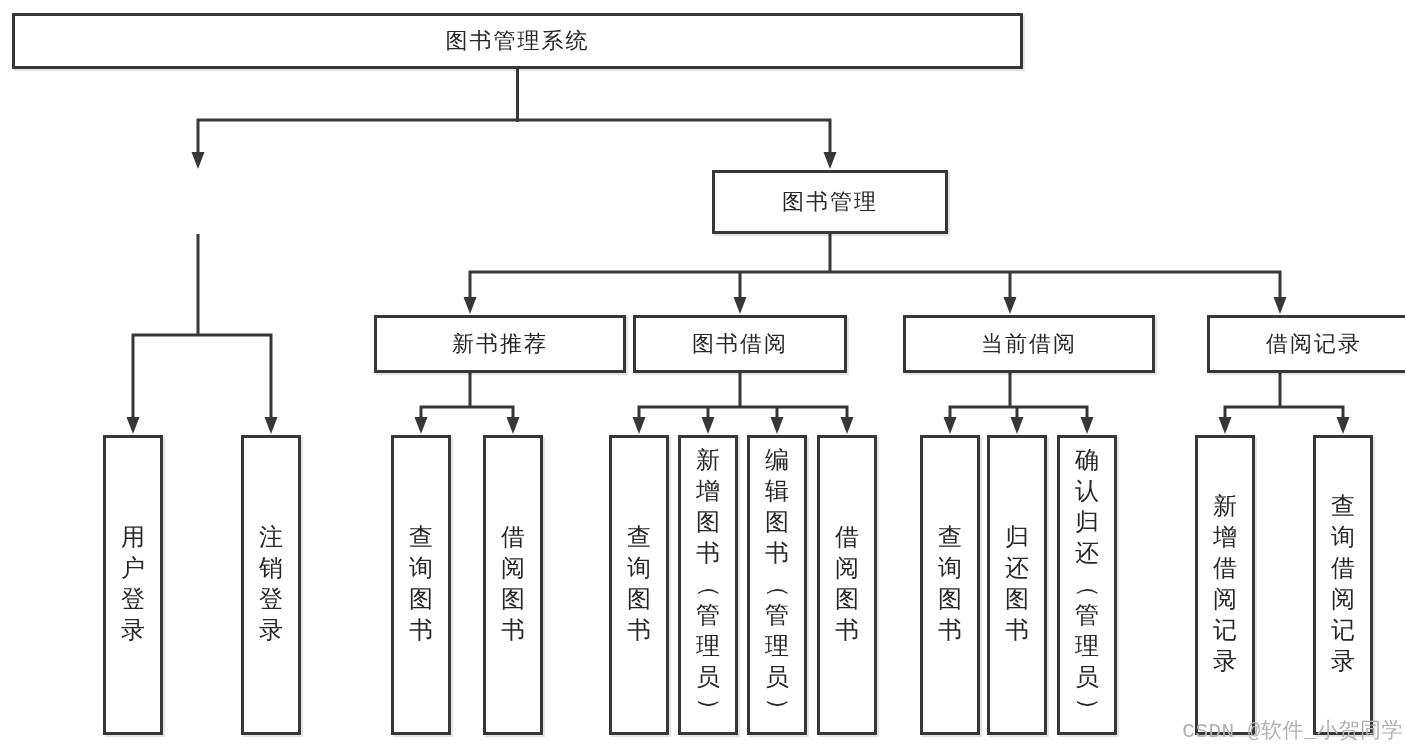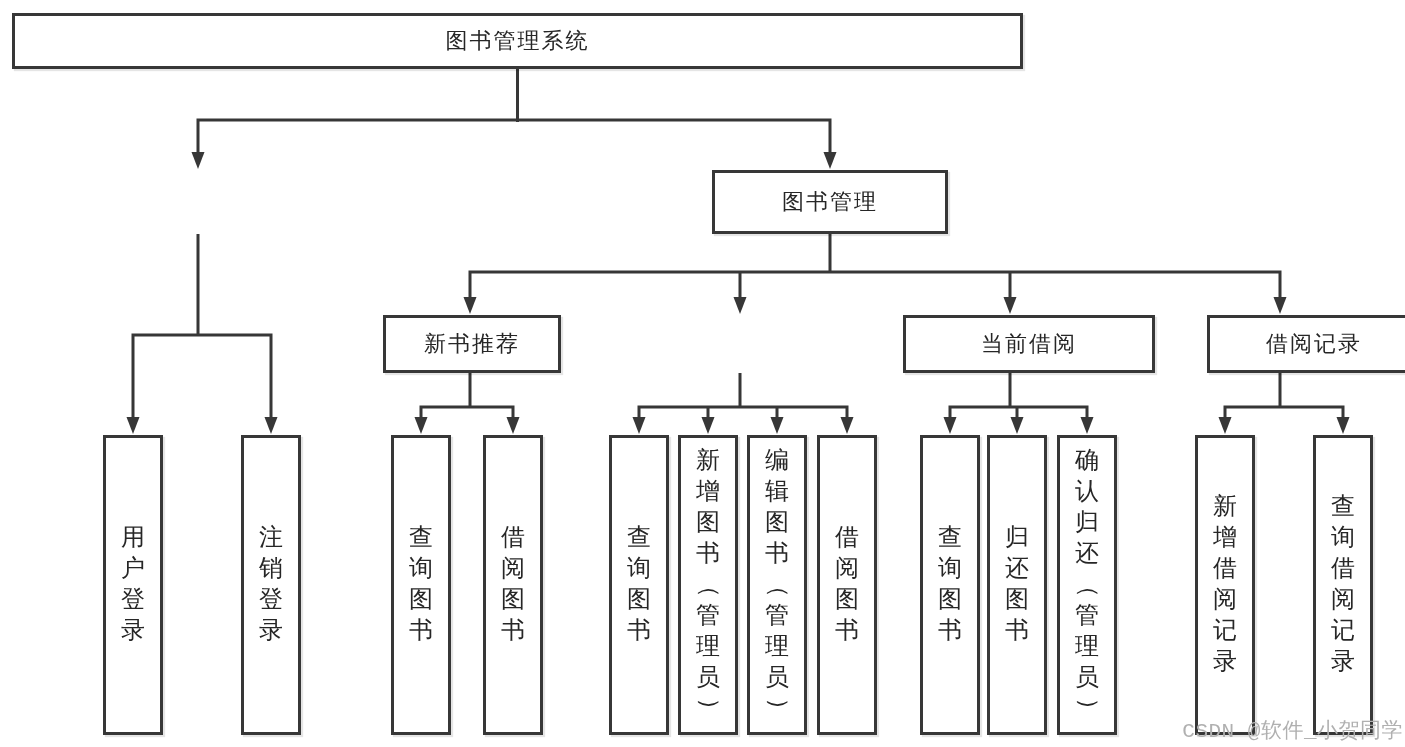--- a/index.html
+++ b/index.html
@@ -122,22 +122,25 @@
   </svg>
 
   <div class="hbox" style="left:12px;top:13px;width:1011px;height:56px">
     <span>图书管理系统</span>
   </div>
 
   <div class="hbox" style="left:712px;top:170px;width:236px;height:64px">
     <span>图书管理</span>
   </div>
 
-  <div class="hbox" style="left:383px;top:315px;width:178px;height:58px">
+  <div class="hbox" style="left:374px;top:315px;width:252px;height:58px">
     <span>新书推荐</span>
+  </div>
+  <div class="hbox" style="left:633px;top:315px;width:214px;height:58px">
+    <span>图书借阅</span>
   </div>
   <div class="hbox" style="left:903px;top:315px;width:252px;height:58px">
     <span>当前借阅</span>
   </div>
   <div class="hbox" style="left:1207px;top:315px;width:214px;height:58px">
     <span>借阅记录</span>
   </div>
 
   <div class="vbox" style="left:103px">
     <span class="vtext">

